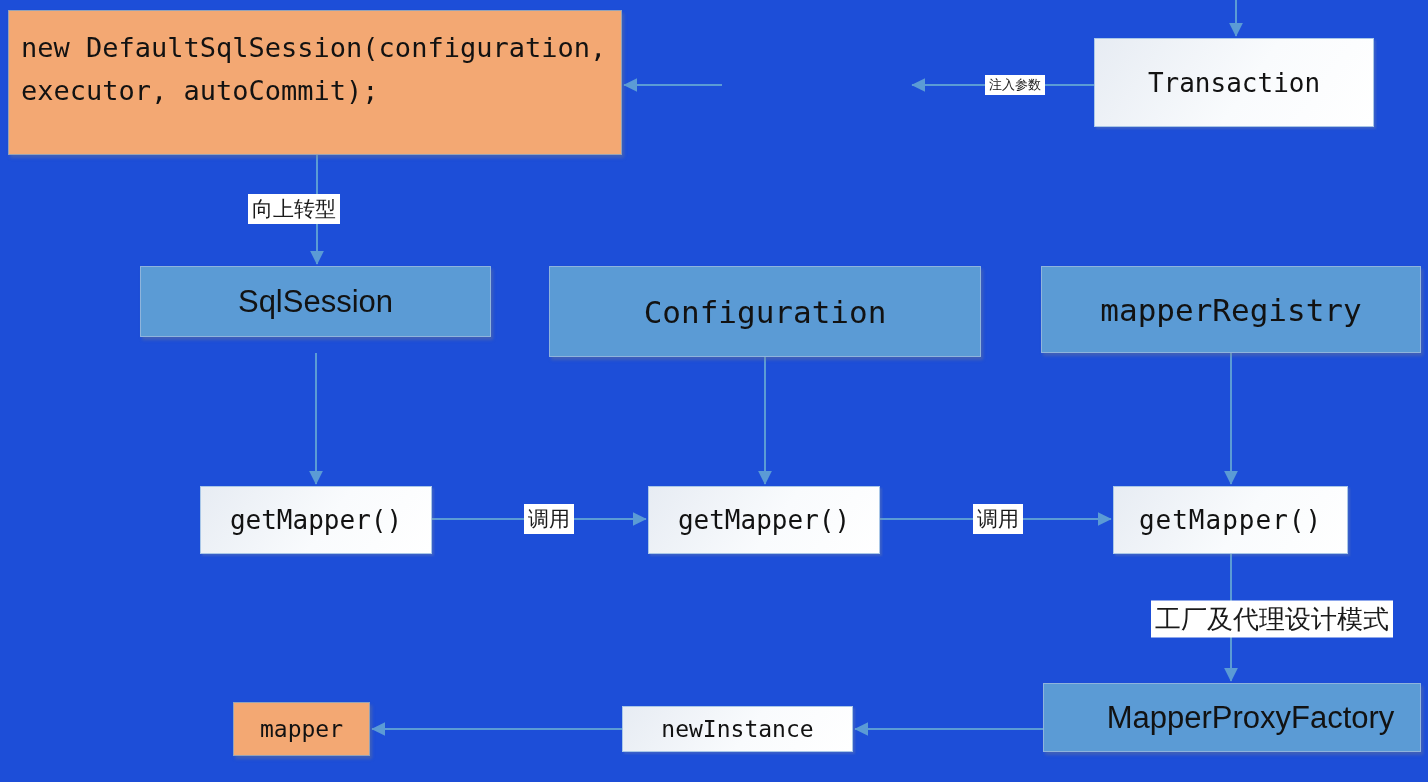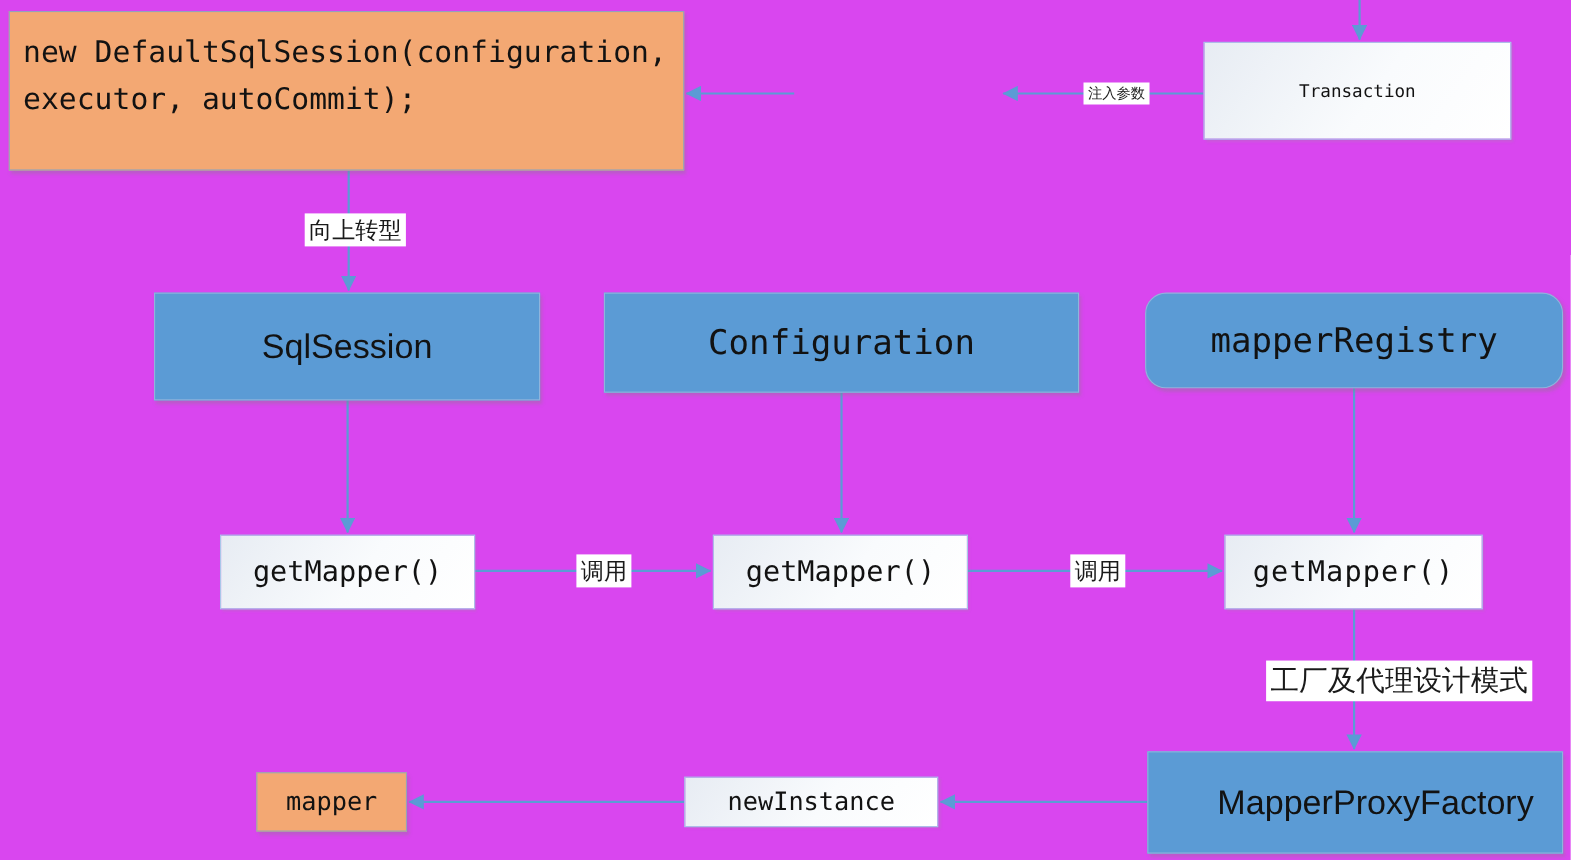--- a/index.html
+++ b/index.html
@@ -3,21 +3,21 @@
 <meta charset="utf-8">
 <style>
   * { margin: 0; padding: 0; box-sizing: border-box; }
   html, body { background: #ffffff; }
   body { font-family: "Liberation Sans", sans-serif; }
 
   .canvas {
     position: relative;
     width: 1428px;
     height: 782px;
-    background: #d946ef;
+    background: #1d4ed8;
     overflow: hidden;
   }
 
   .arrow-layer {
     position: absolute;
     left: 0; top: 0;
     width: 1428px; height: 782px;
   }
 
   .arrow {
@@ -63,45 +63,45 @@
     font-size: 27px;
     justify-content: flex-start;
     align-items: flex-start;
     text-align: left;
     padding: 15px 6px 0 12px;
     white-space: pre-line;
     line-height: 1.6;
     border-color: rgba(170,140,110,0.35);
   }
   .n-executor { left: 722px; top: 39px; width: 188px; height: 88px; font-size: 24px; }
-  .n-transaction { left: 1094px; top: 38px; width: 280px; height: 89px; font-size: 16px; }
+  .n-transaction { left: 1094px; top: 38px; width: 280px; height: 89px; font-size: 26px; }
 
-  .n-sqlsession { left: 140px; top: 266px; width: 351px; height: 98px; font-size: 31px; }
+  .n-sqlsession { left: 140px; top: 266px; width: 351px; height: 71px; font-size: 31px; }
   .n-configuration { left: 549px; top: 266px; width: 432px; height: 91px; font-size: 31px; }
-  .n-mapperregistry { left: 1041px; top: 266px; width: 380px; height: 87px; font-size: 31px; border-radius: 19px; }
+  .n-mapperregistry { left: 1041px; top: 266px; width: 380px; height: 87px; font-size: 31px; }
 
   .n-getmapper1 { left: 200px; top: 486px; width: 232px; height: 68px; font-size: 26px; }
   .n-getmapper2 { left: 648px; top: 486px; width: 232px; height: 68px; font-size: 26px; }
   .n-getmapper3 { left: 1113px; top: 486px; width: 235px; height: 68px; font-size: 26px; letter-spacing: 1px; }
 
-  .n-mapperproxyfactory { left: 1043px; top: 683px; width: 378px; height: 93px; font-size: 31px; padding-left: 37px; }
+  .n-mapperproxyfactory { left: 1043px; top: 683px; width: 378px; height: 69px; font-size: 31px; padding-left: 37px; }
   .n-newinstance { left: 622px; top: 706px; width: 231px; height: 46px; font-size: 23px; }
   .n-mapper { left: 233px; top: 702px; width: 137px; height: 54px; font-size: 23px; }
 
   
   .edge-label {
     position: absolute;
     transform: translate(-50%, -50%);
     background: #ffffff;
     padding: 1px 4px;
     color: #1a1a1a;
     white-space: nowrap;
   }
   .l-inject { left: 1015px; top: 85px; font-size: 13px; }
-  .l-upcast { left: 323px; top: 209px; font-size: 21px; }
+  .l-upcast { left: 294px; top: 209px; font-size: 21px; }
   .l-invoke1 { left: 549px; top: 519px; font-size: 21px; }
   .l-invoke2 { left: 998px; top: 519px; font-size: 21px; }
   .l-factory { left: 1272px; top: 619px; font-size: 26px; }
 </style>
 </head>
 <body>
 
 <div class="canvas">
 
   <svg class="arrow-layer" width="1428" height="782" viewBox="0 0 1428 782" xmlns="http://www.w3.org/2000/svg">

